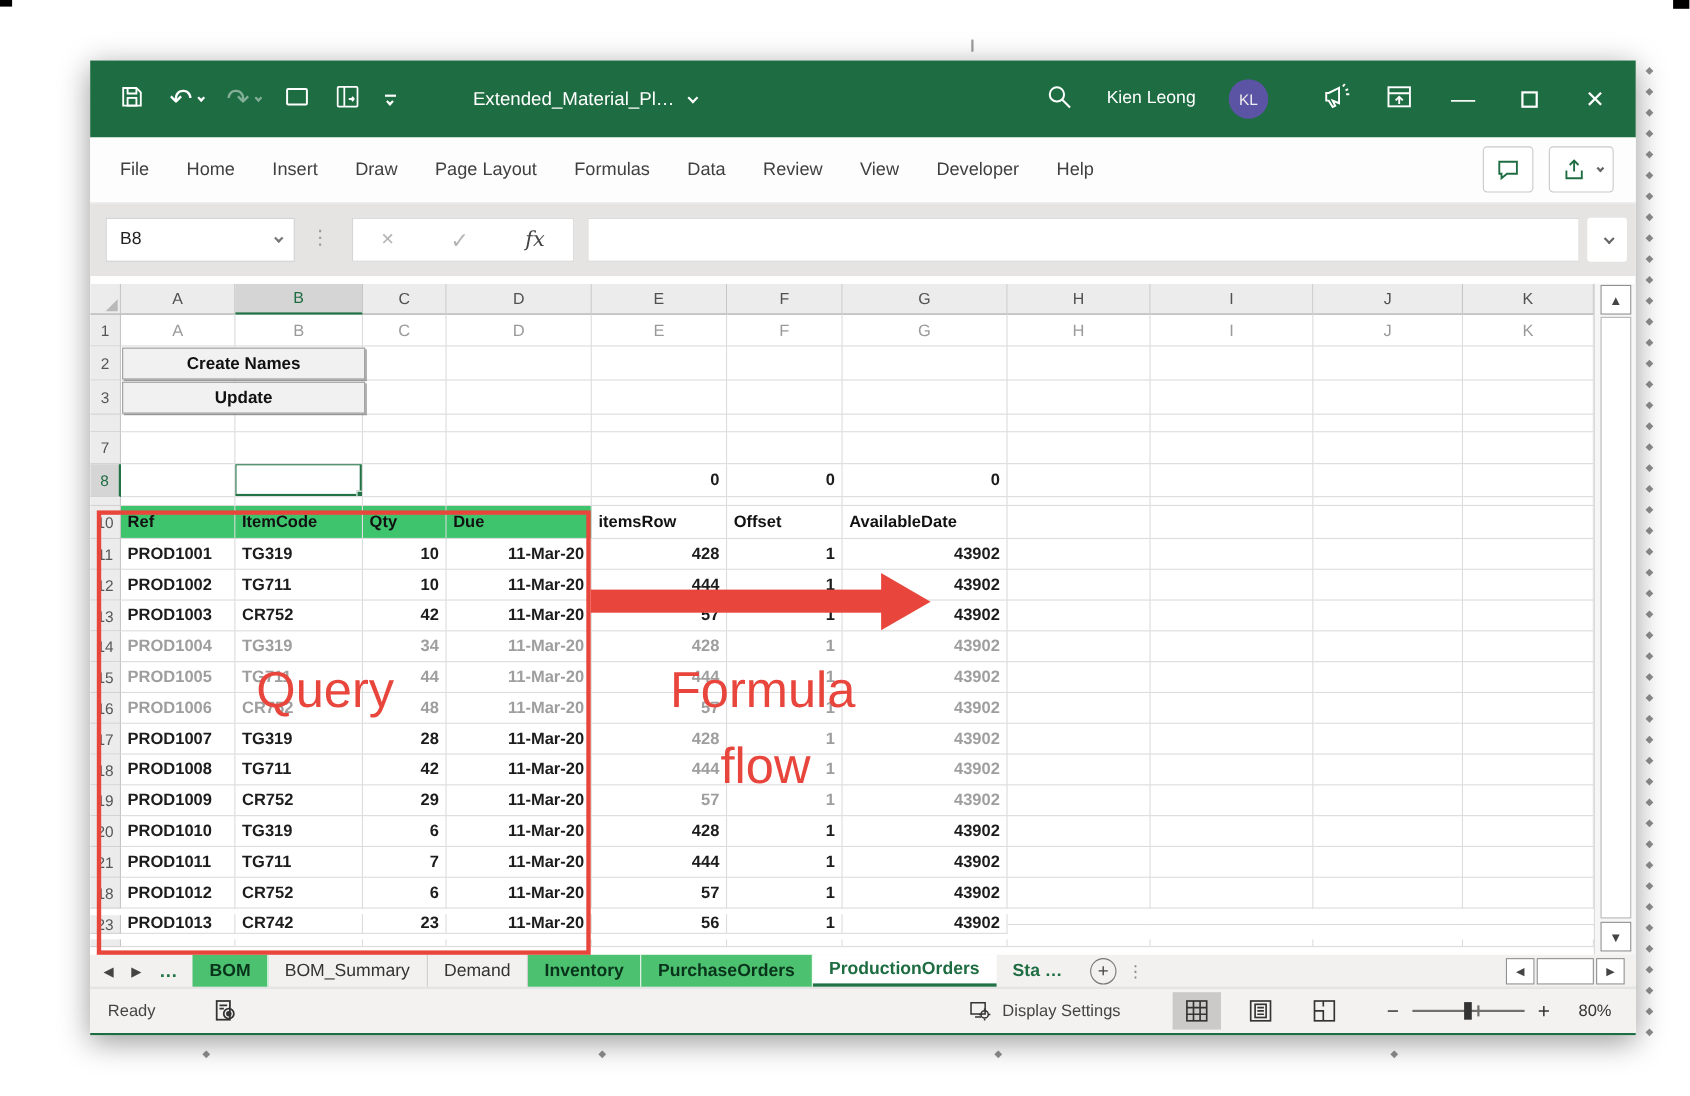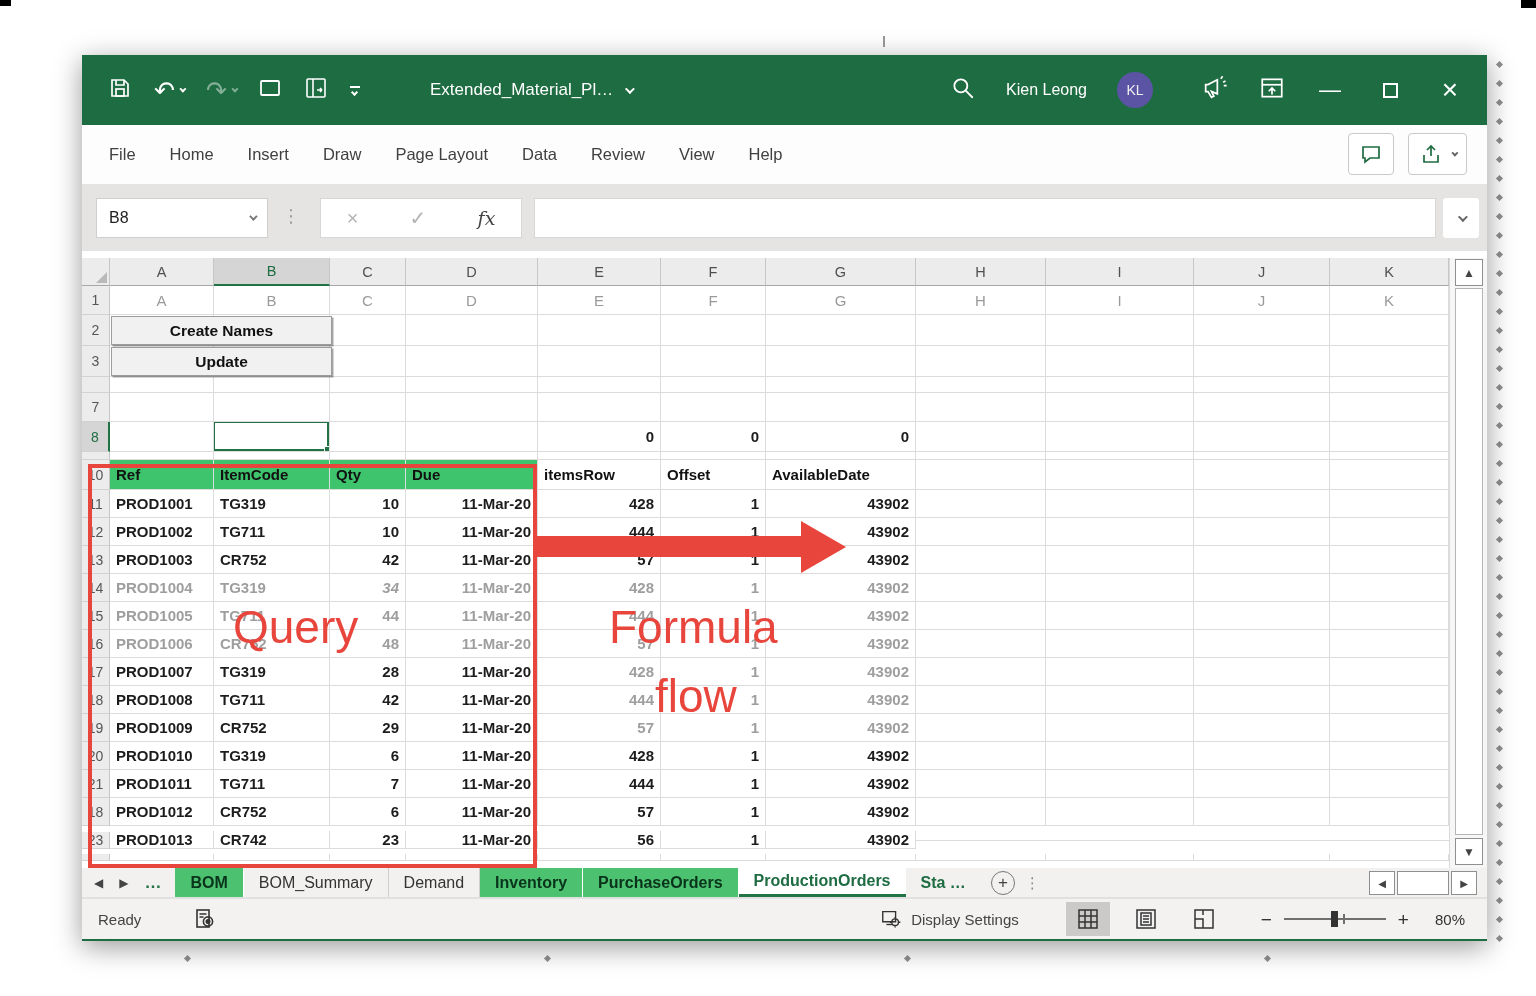--- a/index.html
+++ b/index.html
@@ -264,23 +264,25 @@
       </div>
     </div>
 
     <div class="ribbon">
       <div class="rtabs" id="ribbon-tabs">
           <div class="rtab">File</div>
           <div class="rtab">Home</div>
           <div class="rtab">Insert</div>
           <div class="rtab">Draw</div>
           <div class="rtab">Page Layout</div>
+          <div class="rtab">Formulas</div>
           <div class="rtab">Data</div>
           <div class="rtab">Review</div>
           <div class="rtab">View</div>
+          <div class="rtab">Developer</div>
           <div class="rtab">Help</div>
         </div>
       <div class="ribbon-right">
         <span class="rbtn">
           <svg width="24" height="24" viewBox="0 0 24 24" fill="none" stroke="#1e6c41" stroke-width="1.7">
             <path d="M4 5h16v11h-9l-5 4v-4H4z"></path>
           </svg>
           </span>
         <span class="rbtn">
           <svg width="24" height="24" viewBox="0 0 24 24" fill="none" stroke="#1e6c41" stroke-width="1.7">
@@ -482,21 +484,21 @@
           <div class="cell b6 al-r" style="width: 150px;">43902</div>
           <div class="cell" style="width: 130px;"></div>
           <div class="cell" style="width: 148px;"></div>
           <div class="cell" style="width: 136px;"></div>
           <div class="cell" style="width: 119px;"></div>
         </div>
         <div class="grow" style="height: 28px;">
           <div class="rn">14</div>
           <div class="cell b6 gray" style="width: 104px;">PROD1004</div>
           <div class="cell b6 gray" style="width: 116px;">TG319</div>
-          <div class="cell b6 al-r gray" style="width: 76px; font-style: italic;">34</div>
+          <div class="cell b6 al-r gray" style="width: 76px;">34</div>
           <div class="cell b6 al-r gray" style="width: 132px;">11-Mar-20</div>
           <div class="cell b6 al-r gray" style="width: 123px;">428</div>
           <div class="cell b6 al-r gray" style="width: 105px;">1</div>
           <div class="cell b6 al-r gray" style="width: 150px;">43902</div>
           <div class="cell" style="width: 130px;"></div>
           <div class="cell" style="width: 148px;"></div>
           <div class="cell" style="width: 136px;"></div>
           <div class="cell" style="width: 119px;"></div>
         </div>
         <div class="grow" style="height: 28px;">

